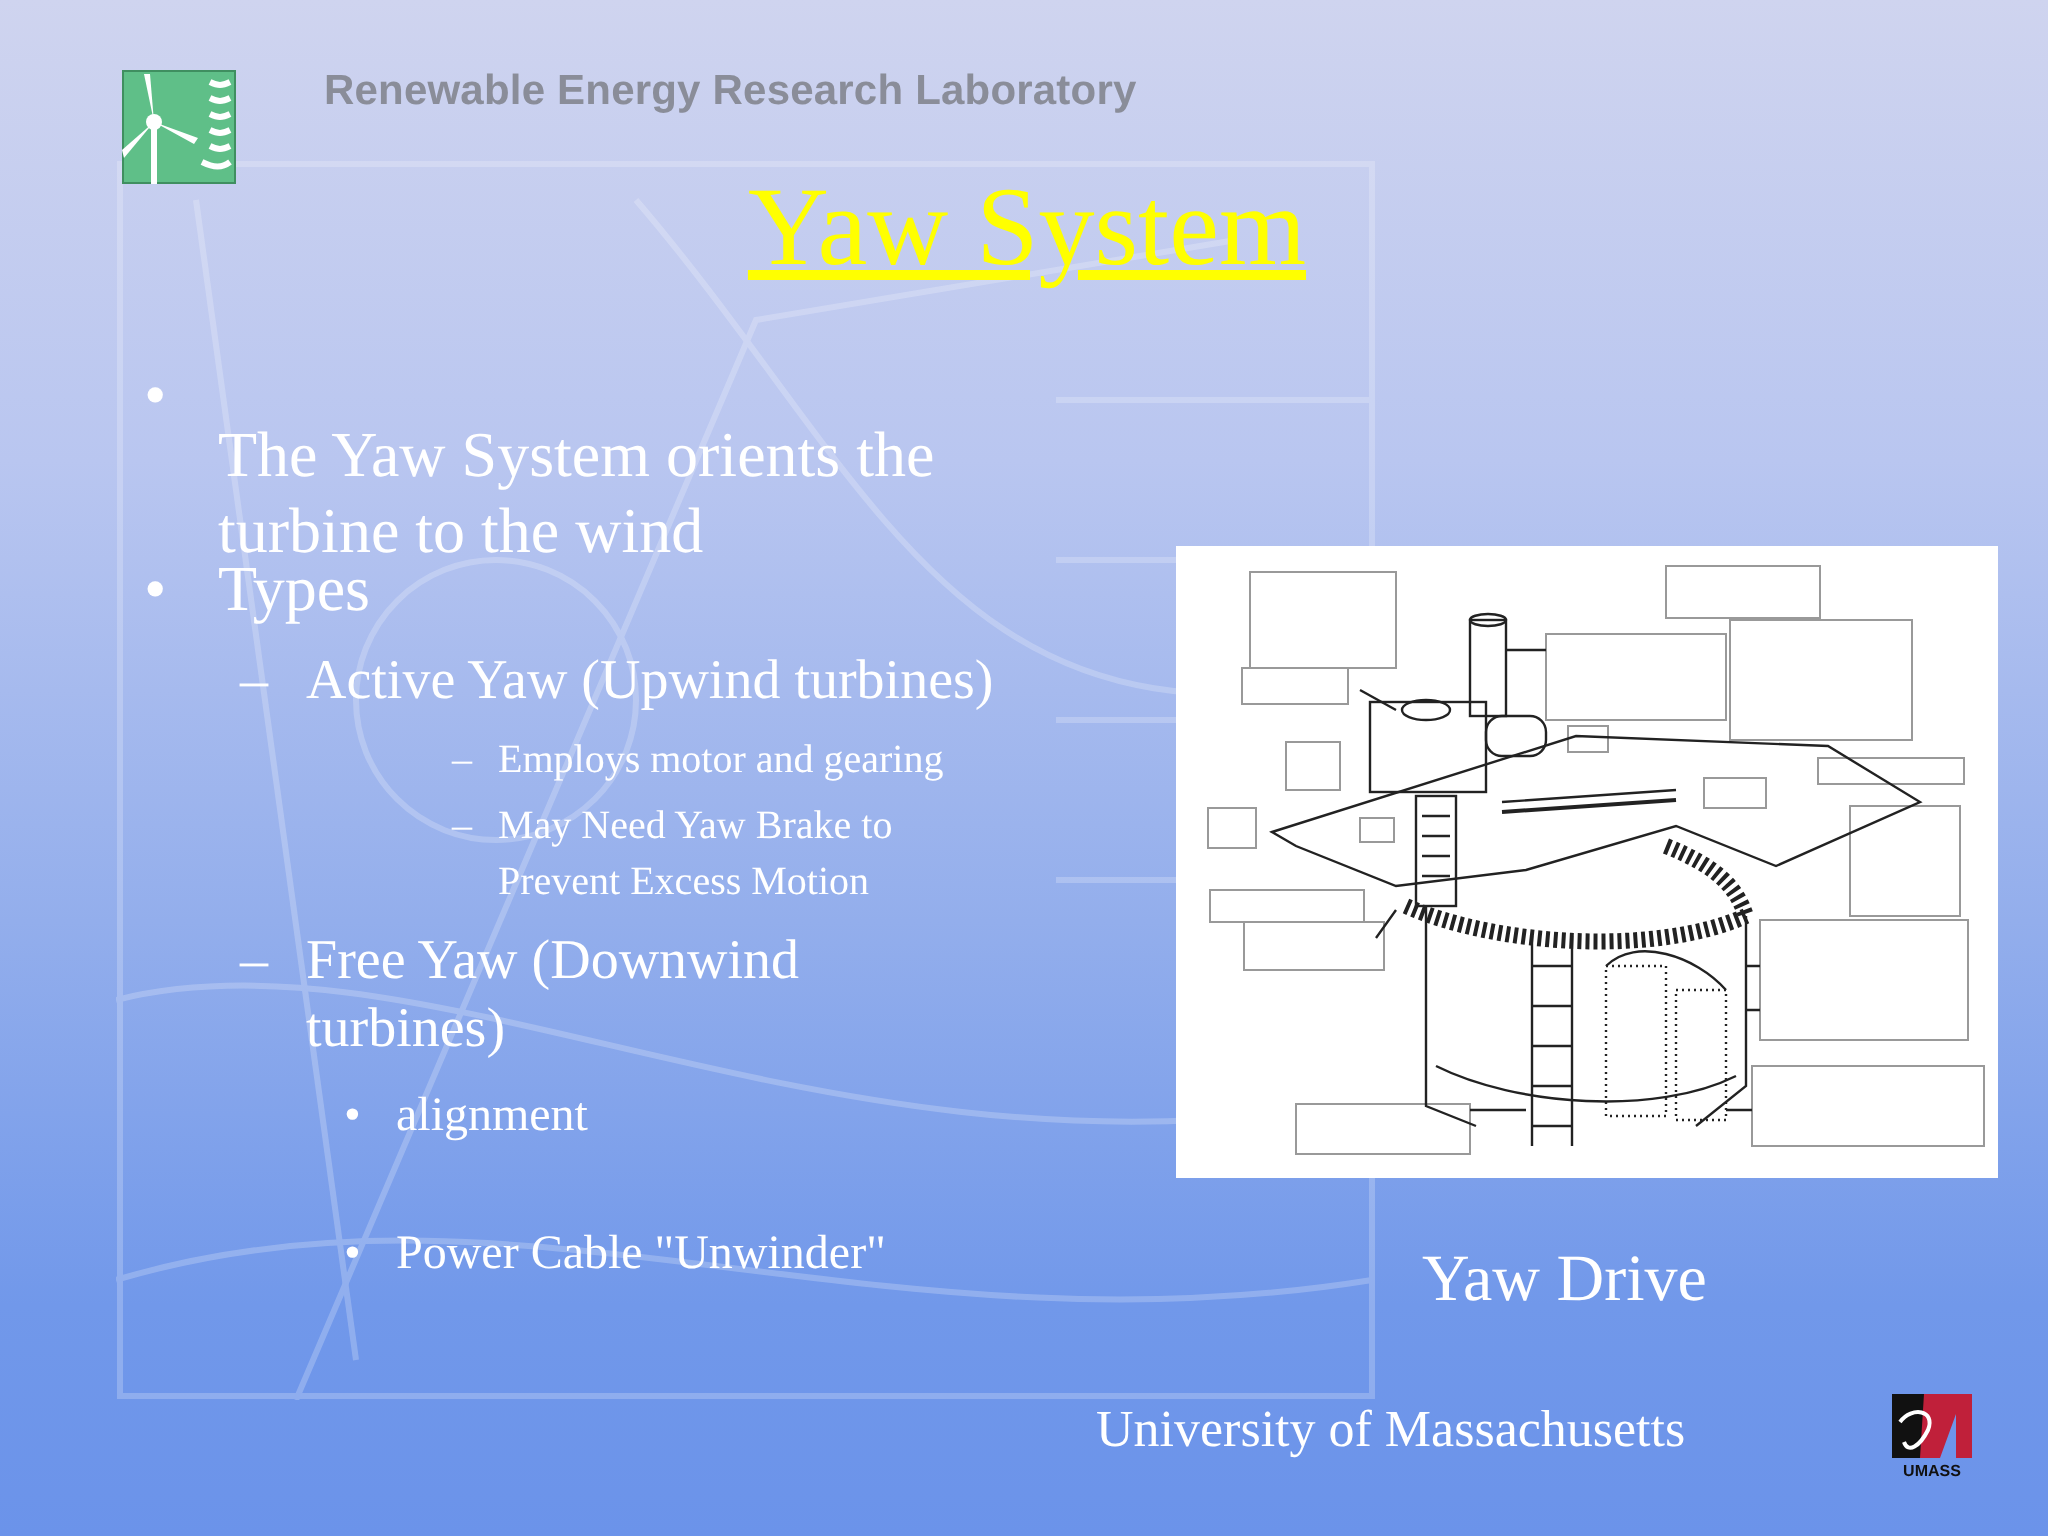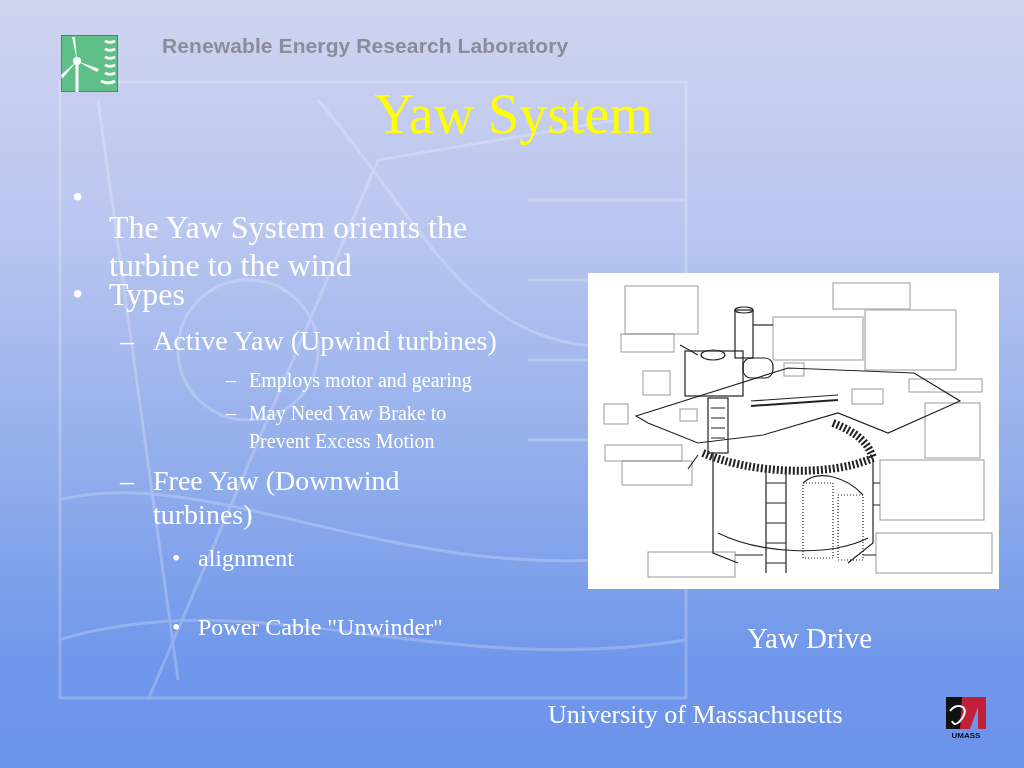--- a/index.html
+++ b/index.html
@@ -11,34 +11,34 @@
   .watermark { position: absolute; left: 58px; top: 80px; width: 630px; height: 620px; opacity: 0.22; }
   .lab-logo { position: absolute; left: 61px; top: 35px; width: 57px; height: 57px; }
   .lab-name {
     position: absolute; left: 134px; top: 34px;
     font-family: "Liberation Sans", sans-serif; font-weight: bold; font-size: 21px;
     color: #8a8d99; letter-spacing: 0.1px; white-space: nowrap; margin-left: 28px;
   }
   .slide-title {
     position: absolute; left: 0; width: 1024px; top: 82px; text-align: center;
     padding-left: 3px; box-sizing: border-box;
-    font-size: 56px; color: #ffff00; white-space: nowrap;
+    font-size: 56px; color: #ffff00; white-space: nowrap; text-decoration: underline;
   }
   .body-text { position: absolute; color: #ffffff; white-space: nowrap; }
   .l1 { font-size: 32px; line-height: 38px; }
   .l2 { font-size: 28px; line-height: 34px; }
   .l3 { font-size: 20px; line-height: 28px; }
   .l4 { font-size: 24px; line-height: 31px; }
   .bullet { position: absolute; }
   .figure {
     position: absolute; left: 588px; top: 273px; width: 411px; height: 316px;
     background: #ffffff;
   }
   .figure svg { width: 100%; height: 100%; display: block; }
-  .caption { position: absolute; left: 747px; top: 622px; font-size: 29px; color: #fff; white-space: nowrap; }
+  .caption { position: absolute; left: 711px; top: 622px; font-size: 33px; color: #fff; white-space: nowrap; }
   .footer-text { position: absolute; left: 548px; top: 700px; font-size: 26px; color: #fff; white-space: nowrap; }
   .umass-logo { position: absolute; left: 946px; top: 697px; width: 40px; height: 42px; }
 </style>
 </head>
 <body>
 
 <svg class="watermark" viewBox="0 0 630 620">
   <g fill="none" stroke="#ffffff" stroke-width="3">
     <rect x="2" y="2" width="626" height="616"></rect>
     <path d="M40 20 L120 600"></path>

